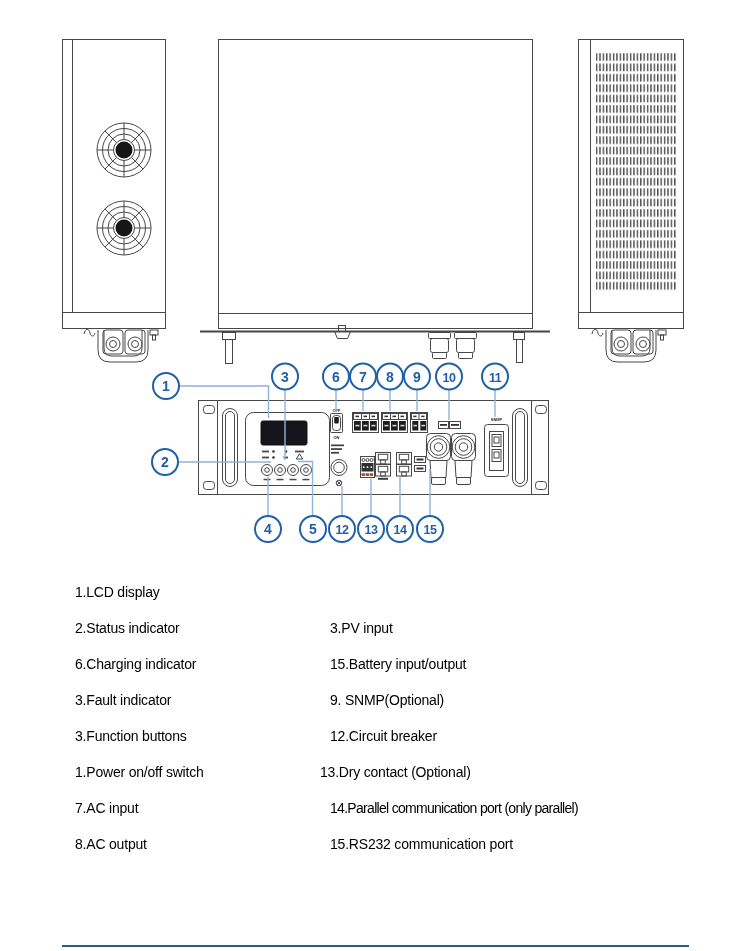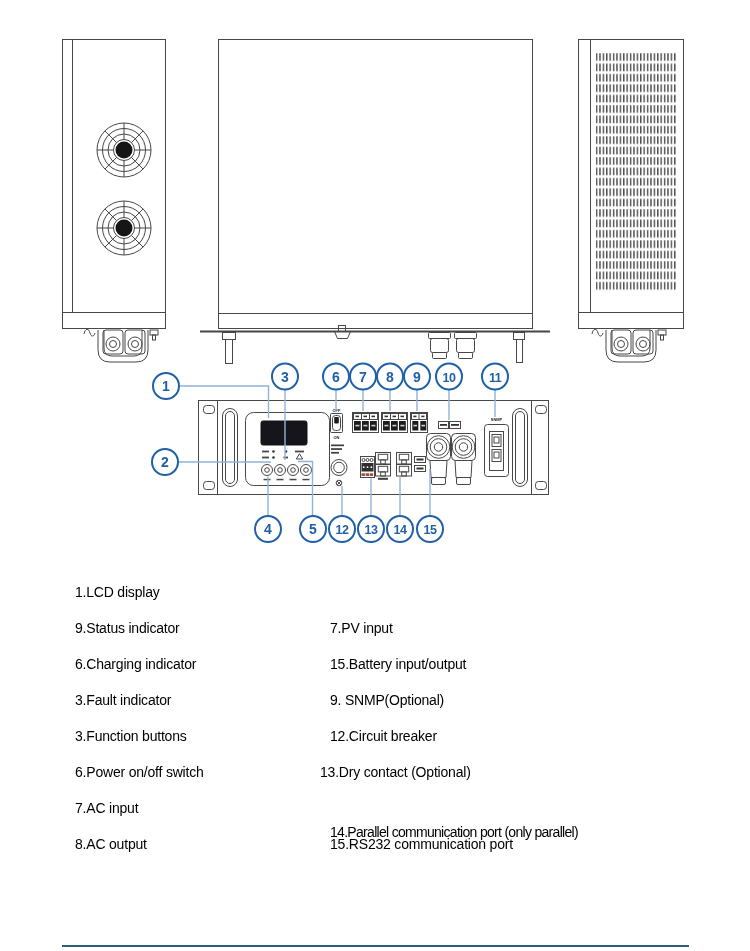--- a/index.html
+++ b/index.html
@@ -1,21 +1,21 @@
 <!DOCTYPE html>
 <html><head>
 <meta charset="utf-8">
 <style>
   html,body{margin:0;padding:0;background:#ffffff;}
   .page{position:relative;width:750px;height:951px;background:#ffffff;overflow:hidden;
         font-family:"Liberation Sans", sans-serif;}
   .diagram{position:absolute;left:0;top:0;}
   .legend-item{position:absolute;font-size:14px;font-weight:400;color:#000000;
                white-space:nowrap;letter-spacing:-0.2px;}
-  .condensed{letter-spacing:-0.7px;margin-top:24px;}
+  .condensed{letter-spacing:-0.7px;}
   .divider{position:absolute;left:62px;top:945px;width:627px;height:2px;background:#2a5d7e;}
   .co-num{font-size:14px;font-weight:bold;fill:#2060a8;text-anchor:middle;}
   .co-num2{font-size:12.5px;font-weight:bold;fill:#2060a8;text-anchor:middle;letter-spacing:-0.5px;}
   .tinytxt{font-size:4px;font-weight:bold;fill:#222;text-anchor:middle;}
 </style>
 </head>
 <body>
 
 <div class="page">
 
@@ -372,28 +372,28 @@
       <g>
         <circle cx="430" cy="529" r="13"></circle>
         <text x="430" y="534" class="co-num2" stroke="none">15</text>
       </g>
     </g>
   </g>
 </svg>
 
 <div>
   <div class="legend-item" style="left:75px;top:584px">1.LCD display</div>
-  <div class="legend-item" style="left:75px;top:620px">9.Status indicator</div>
+  <div class="legend-item" style="left:75px;top:620px">2.Status indicator</div>
   <div class="legend-item" style="left:75px;top:656px">6.Charging indicator</div>
   <div class="legend-item" style="left:75px;top:692px">3.Fault indicator</div>
   <div class="legend-item" style="left:75px;top:728px">3.Function buttons</div>
-  <div class="legend-item" style="left:75px;top:764px">6.Power on/off switch</div>
+  <div class="legend-item" style="left:75px;top:764px">1.Power on/off switch</div>
   <div class="legend-item" style="left:75px;top:800px">7.AC input</div>
   <div class="legend-item" style="left:75px;top:836px">8.AC output</div>
-  <div class="legend-item" style="left:330px;top:620px">7.PV input</div>
+  <div class="legend-item" style="left:330px;top:620px">3.PV input</div>
   <div class="legend-item" style="left:330px;top:656px">15.Battery input/output</div>
   <div class="legend-item" style="left:330px;top:692px">9. SNMP(Optional)</div>
   <div class="legend-item" style="left:330px;top:728px">12.Circuit breaker</div>
   <div class="legend-item" style="left:320px;top:764px">13.Dry contact (Optional)</div>
   <div class="legend-item condensed" style="left:330px;top:800px">14.Parallel communication port (only parallel)</div>
   <div class="legend-item" style="left:330px;top:836px">15.RS232 communication port</div>
 </div>
 
 <div class="divider"></div>
 

